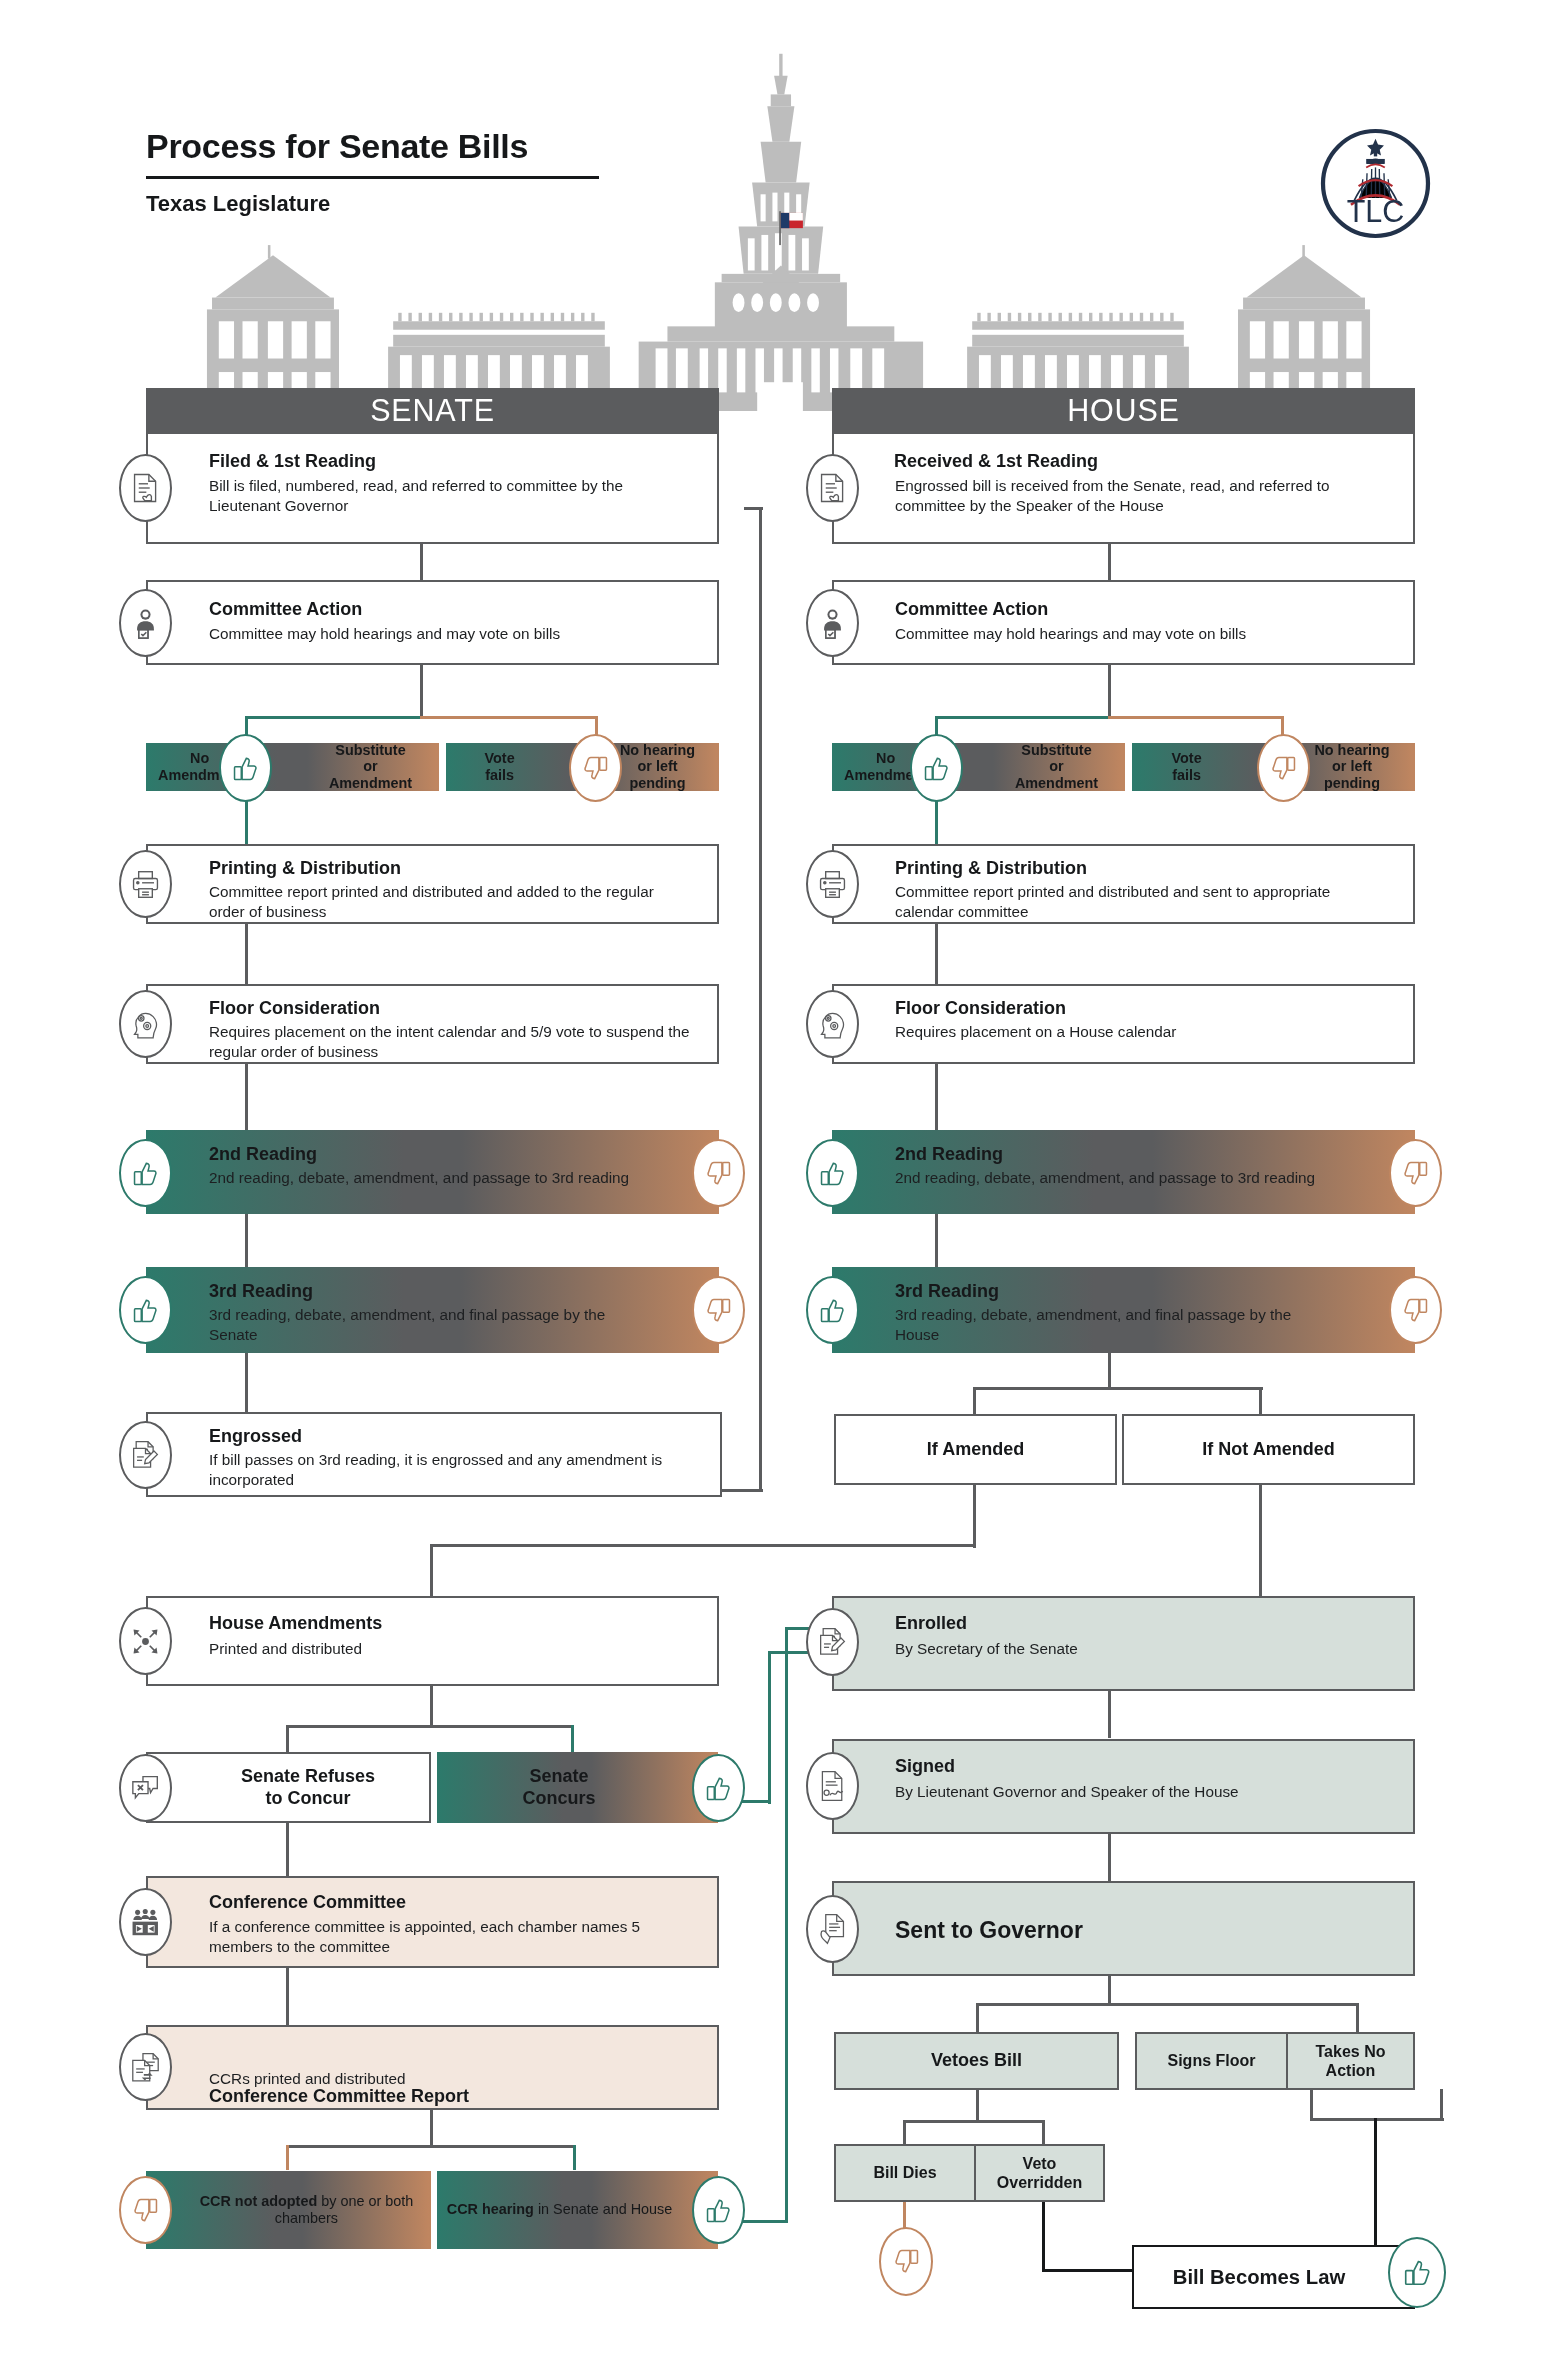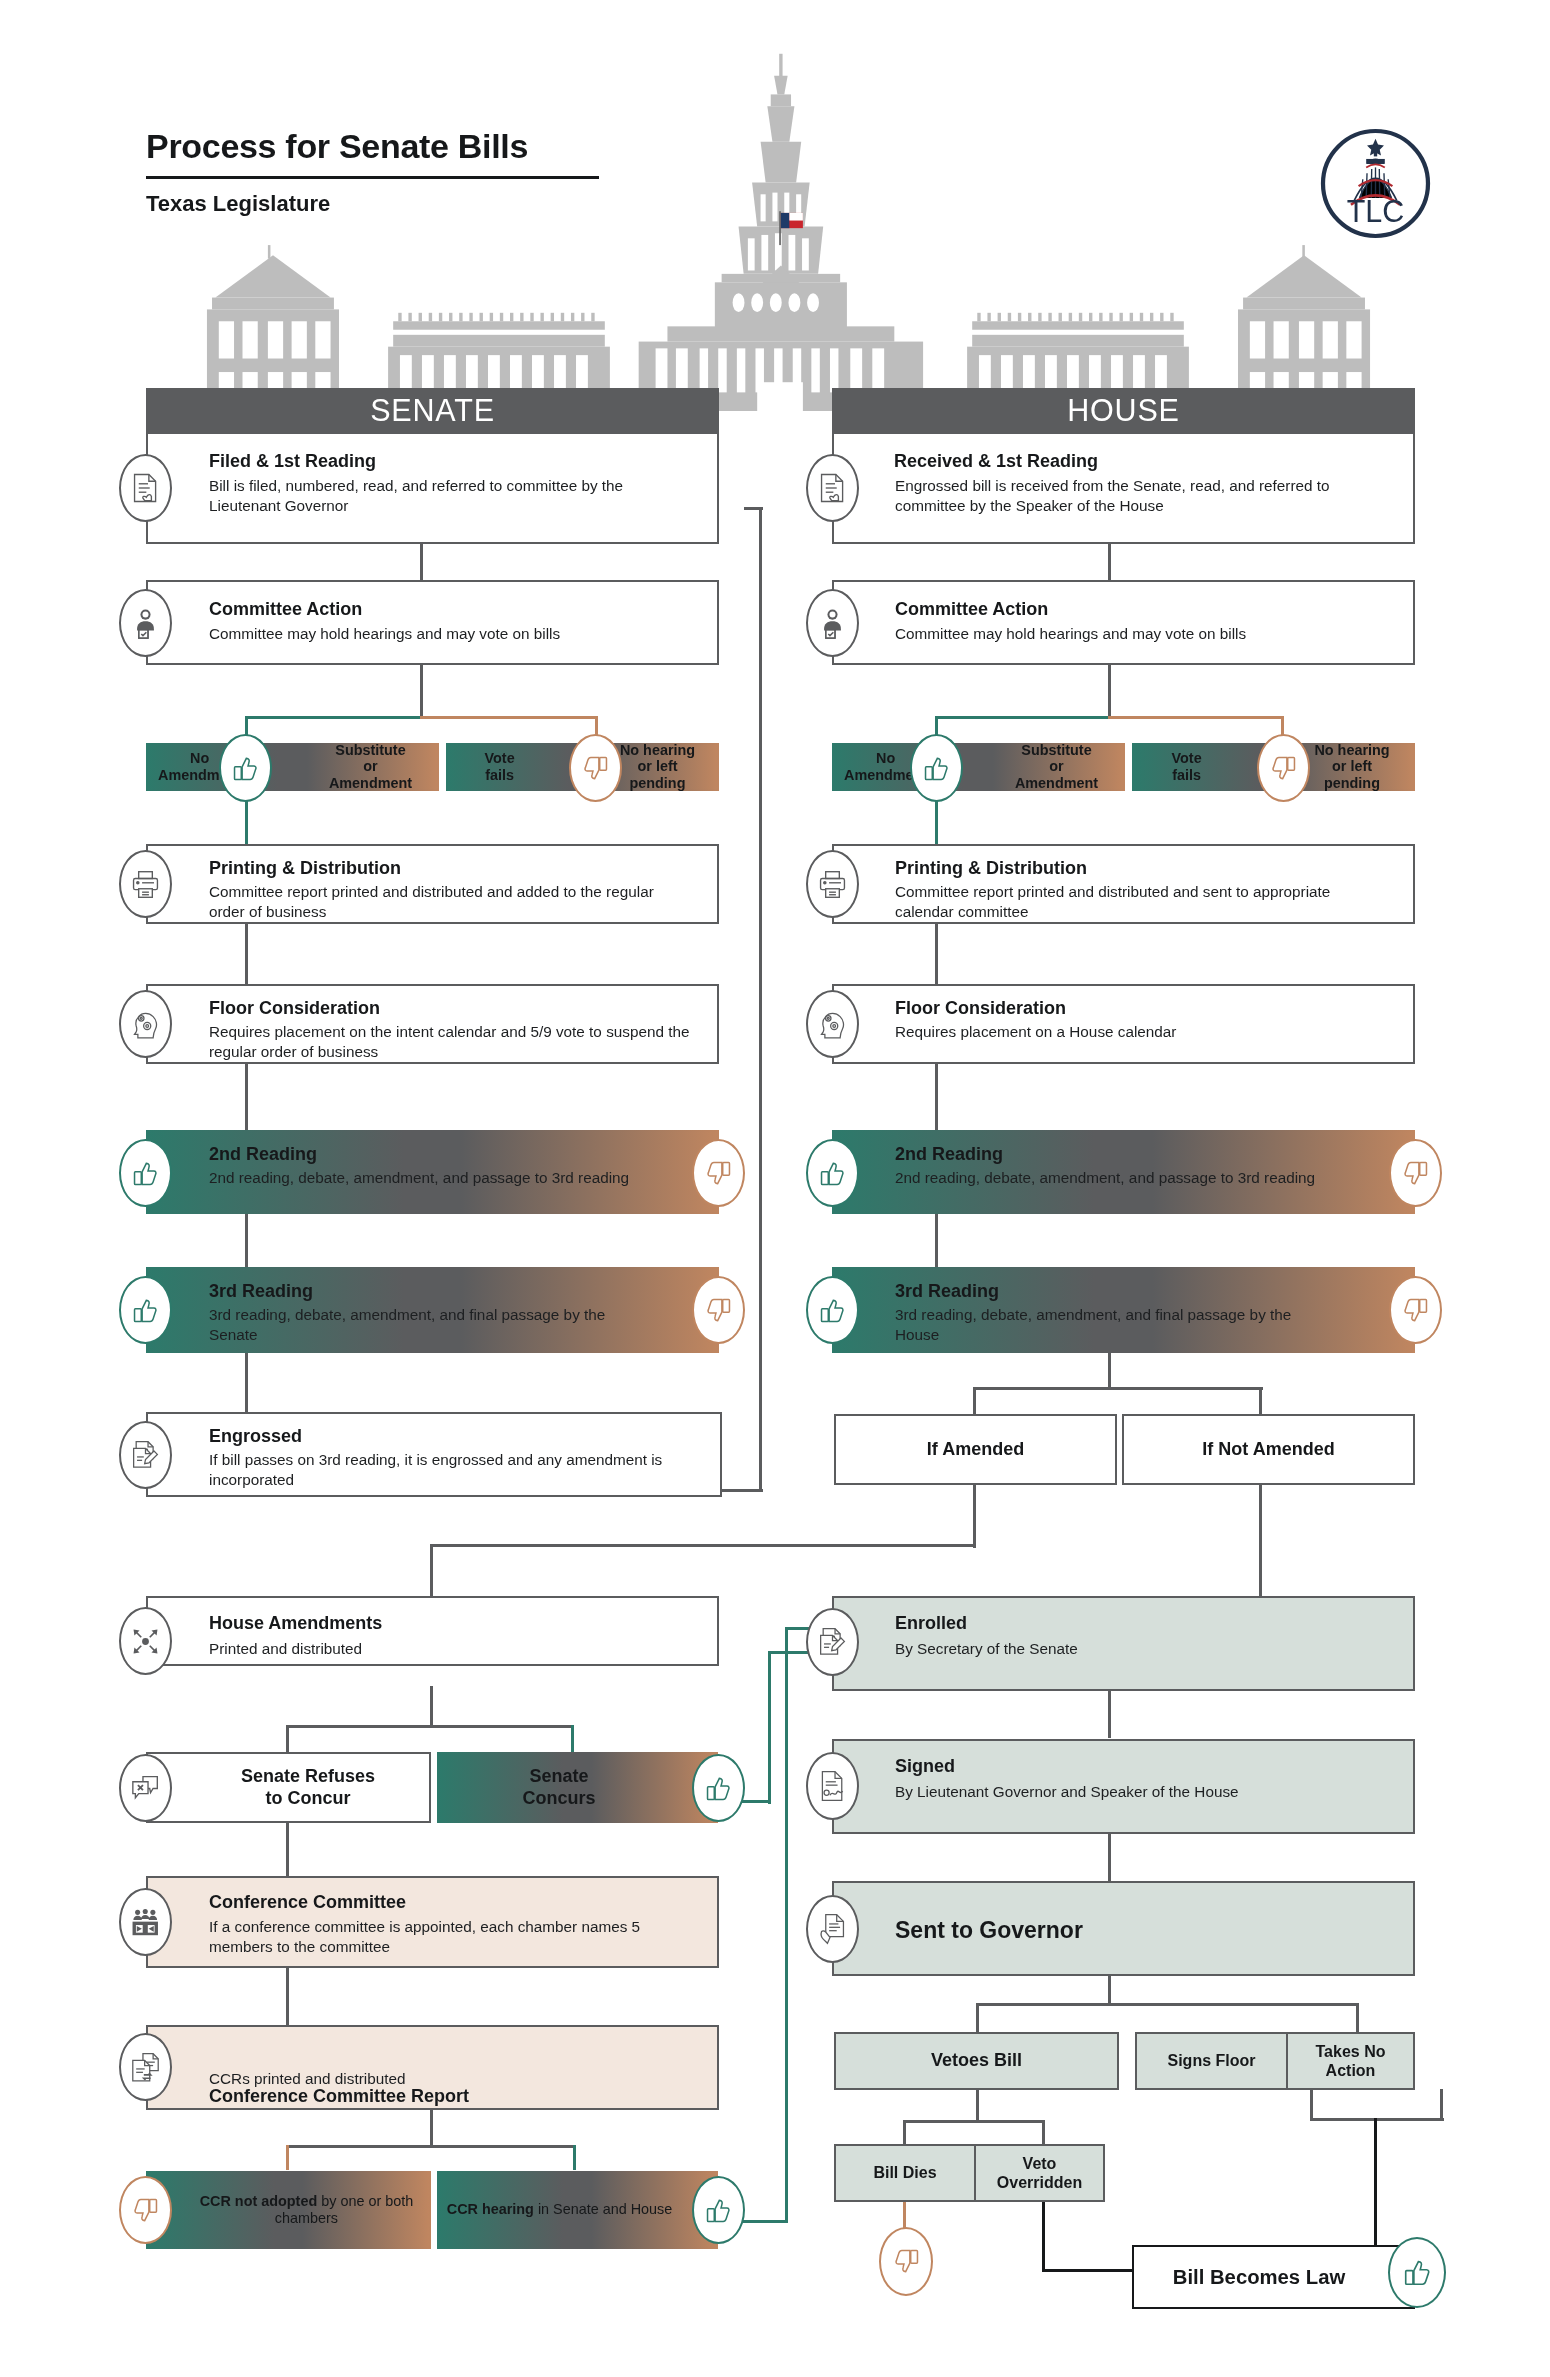--- a/index.html
+++ b/index.html
@@ -674,21 +674,21 @@
     </svg>
   </div>
 
   <div class="box" style="left:1122px;top:1414px;width:293px;height:71px;">
     <div class="bx-center">If Not Amended</div>
   </div>
   <div class="box" style="left:834px;top:1414px;width:283px;height:71px;">
     <div class="bx-center">If Amended</div>
   </div>
 
-  <div class="box" style="left:146px;top:1596px;width:573px;height:70px;">
+  <div class="box" style="left:146px;top:1596px;width:573px;height:90px;">
     <div class="bx-title" style="left:61px;top:15.3px;">House Amendments</div>
     <div class="bx-desc" style="left:61px;top:41px;width:424px;">Printed and distributed</div>
   </div>
   <div class="medallion" style="left:119px;top:1607px;">
     <svg width="29" height="29" viewBox="0 0 34 34" fill="none" stroke="#5b5c5e" stroke-width="2">
       <circle cx="17" cy="17" r="3" fill="#5b5c5e"></circle>
       <line x1="12" y1="12" x2="4" y2="4"></line>
         <polygon points="3,3 10,4 4,10" fill="#5b5c5e" stroke="none"></polygon>
       <line x1="22" y1="12" x2="30" y2="4"></line>
         <polygon points="31,3 30,10 24,4" fill="#5b5c5e" stroke="none"></polygon>

